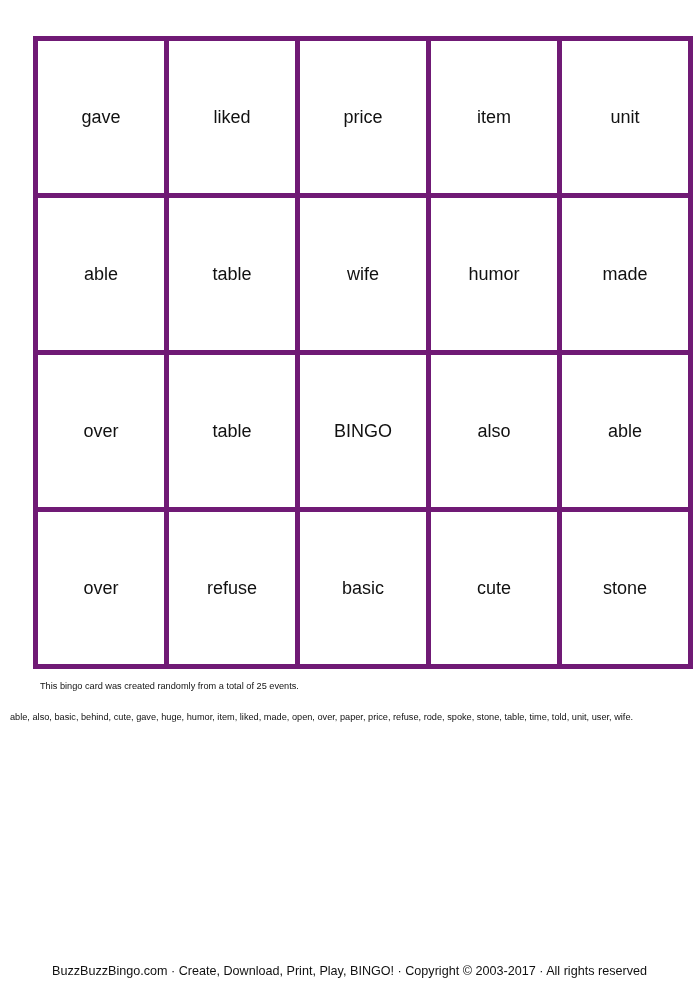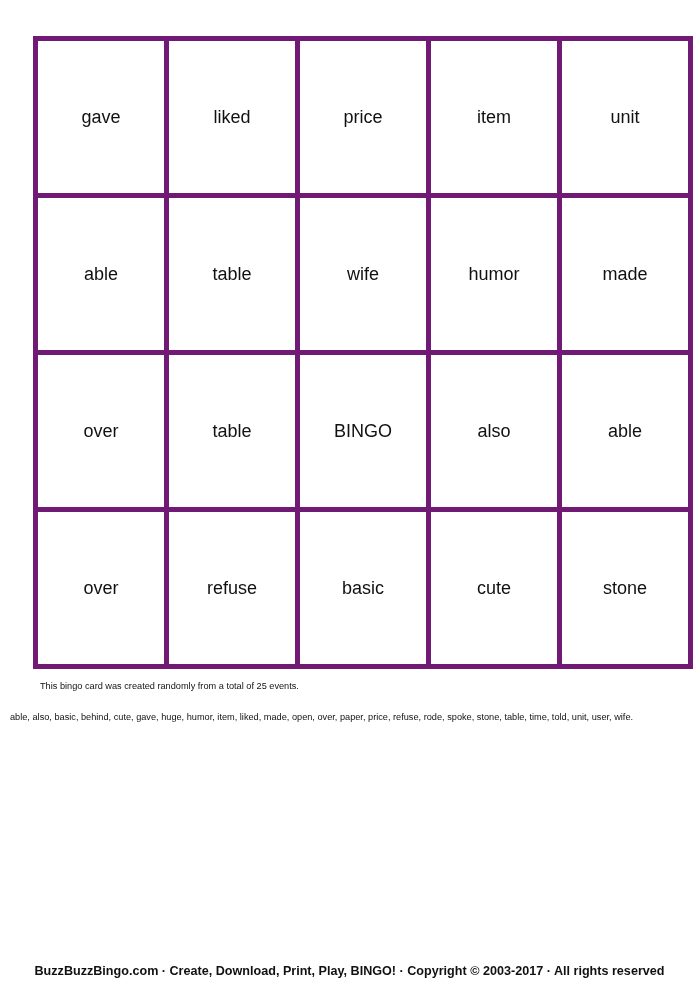--- a/index.html
+++ b/index.html
@@ -6,21 +6,21 @@
   body { width: 699px; height: 989px; position: relative; overflow: hidden;
          font-family: "Liberation Sans", sans-serif; color: #111; }
   .card { position: absolute; left: 33px; top: 36px; width: 633px; height: 633px;
           border-collapse: collapse; table-layout: fixed; }
   .card td { border: 5px solid #701a75; width: 126px; height: 125px; text-align: center;
              vertical-align: middle; font-size: 18px; color: #111; padding: 0; }
   .note { position: absolute; left: 10px; font-size: 9.2px; color: #111; white-space: nowrap; }
   .note1 { top: 681px; margin-left: 30px; }
   .note2 { top: 712px; }
   .footer { position: absolute; left: 0; width: 699px; top: 964px; text-align: center;
-            font-size: 12.6px; color: #111; white-space: nowrap; font-weight: bold; }
+            font-size: 12.6px; color: #111; white-space: nowrap; }
 </style>
 </head>
 <body>
 
 <table class="card">
   <tbody>
     <tr>
       <td>gave</td>
       <td>liked</td>
       <td>price</td>

